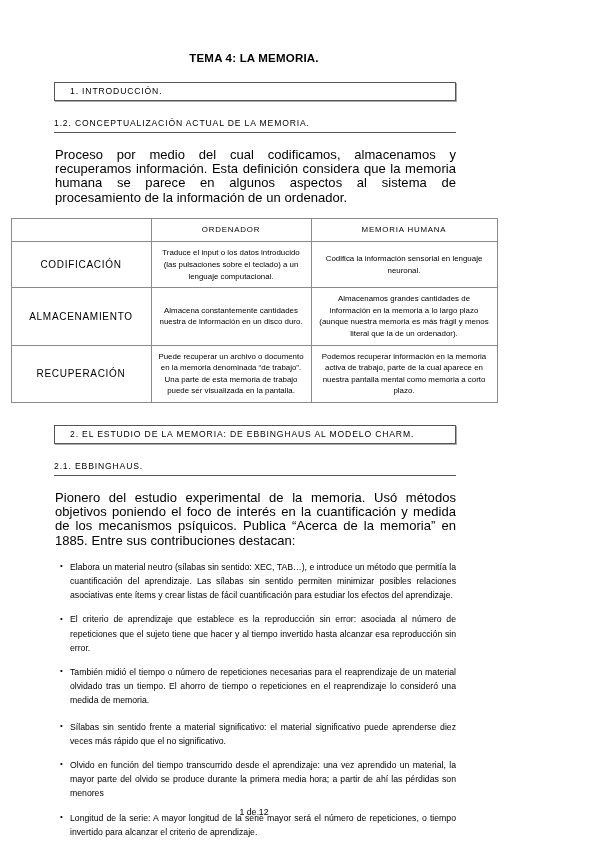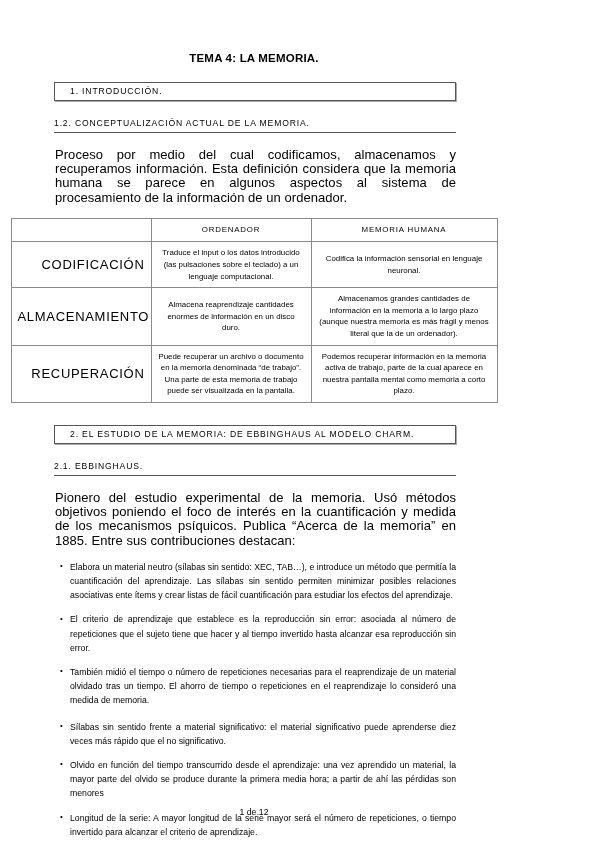--- a/index.html
+++ b/index.html
@@ -98,23 +98,22 @@
     padding: 5px 6px;
     font-size: 7.9px;
     line-height: 11.6px;
   }
   table.cmp th {
     font-size: 7.9px;
     letter-spacing: 0.8px;
     padding: 5px 6px 6px 6px;
   }
   table.cmp td.rowhead {
-    font-size: 13px;
+    font-size: 10px;
     letter-spacing: 0.7px;
-    text-align: right;
   }
   table.cmp col.c1 { width: 140px; }
   table.cmp col.c2 { width: 160px; }
   table.cmp col.c3 { width: 186px; }
   .footer {
     position: absolute;
     left: 0;
     right: 0;
     bottom: 31px;
     text-align: center;
@@ -148,21 +147,21 @@
       </tr>
     </thead>
     <tbody>
       <tr>
         <td class="rowhead">CODIFICACIÓN</td>
         <td>Traduce el input o los datos introducido (las pulsaciones sobre el teclado) a un lenguaje computacional.</td>
         <td>Codifica la información sensorial en lenguaje neuronal.</td>
       </tr>
       <tr>
         <td class="rowhead">ALMACENAMIENTO</td>
-        <td>Almacena reaprendizaje cantidades enormes de información en un disco duro.</td>
+        <td>Almacena constantemente cantidades nuestra de información en un disco duro.</td>
         <td>Almacenamos grandes cantidades de información en la memoria a lo largo plazo (aunque nuestra memoria es más frágil y menos literal que la de un ordenador).</td>
       </tr>
       <tr>
         <td class="rowhead">RECUPERACIÓN</td>
         <td>Puede recuperar un archivo o documento en la memoria denominada “de trabajo”. Una parte de esta memoria de trabajo puede ser visualizada en la pantalla.</td>
         <td>Podemos recuperar información en la memoria activa de trabajo, parte de la cual aparece en nuestra pantalla mental como memoria a corto plazo.</td>
       </tr>
     </tbody>
   </table>
 

